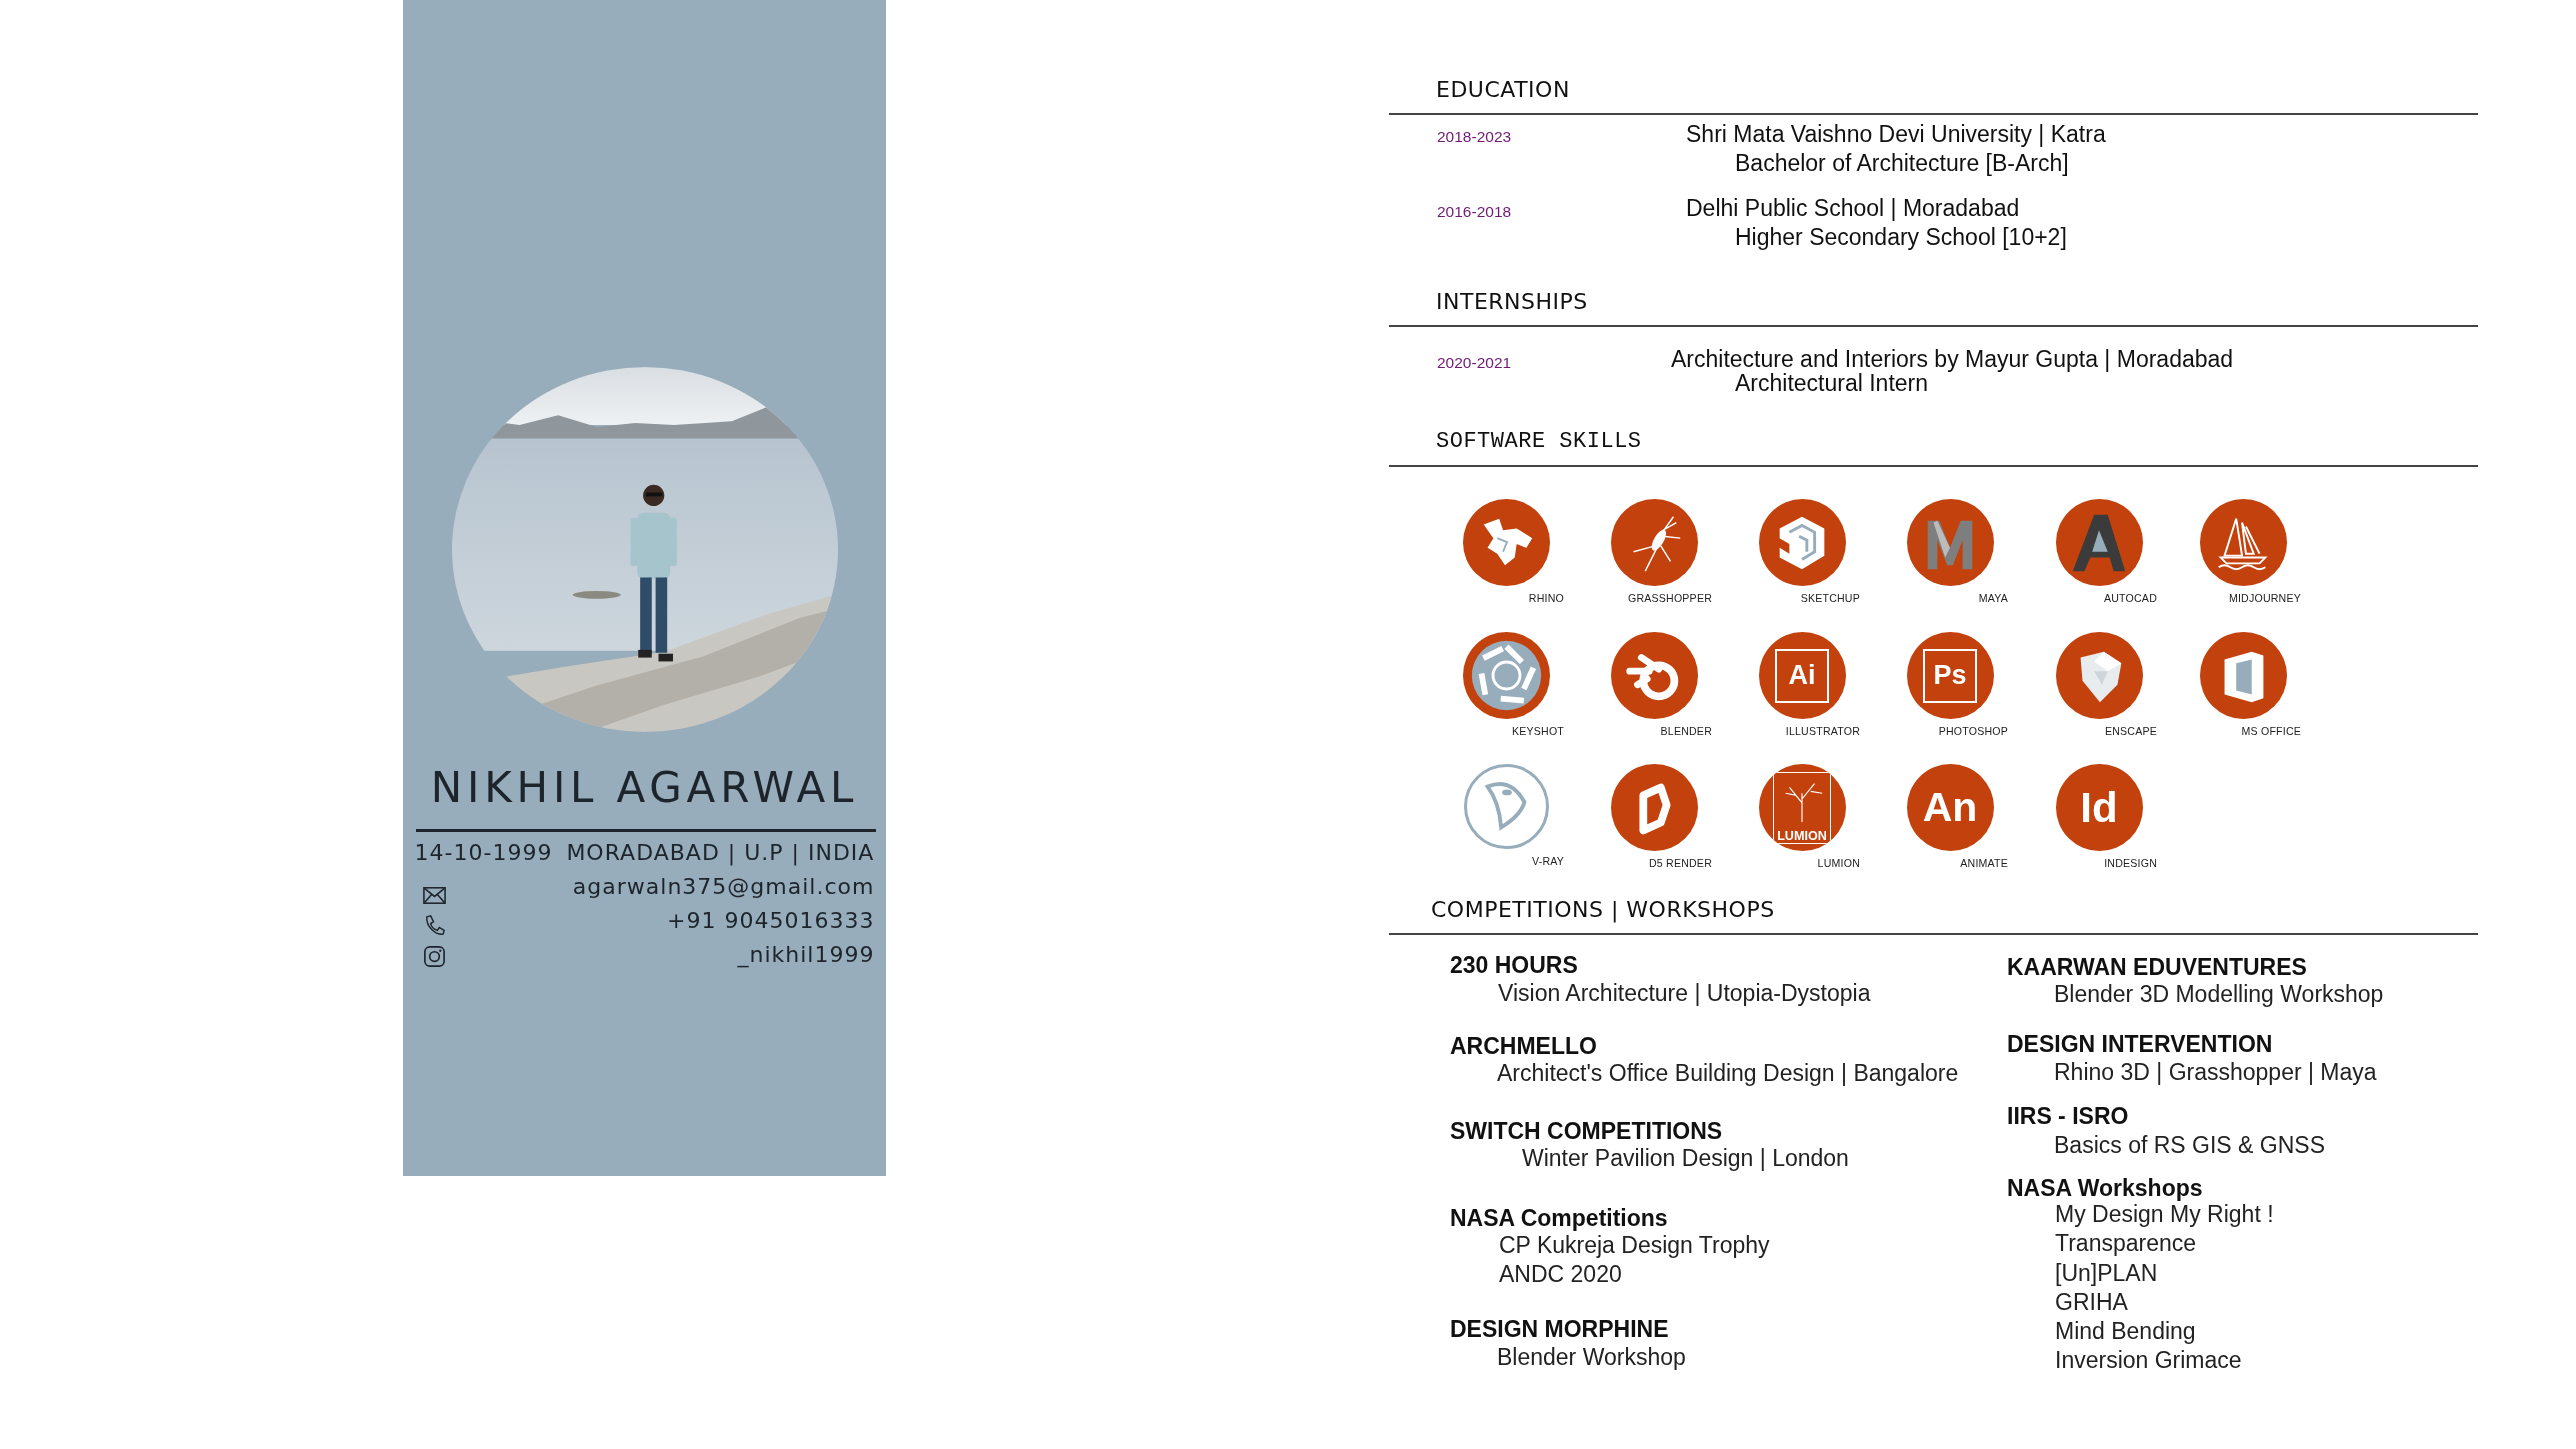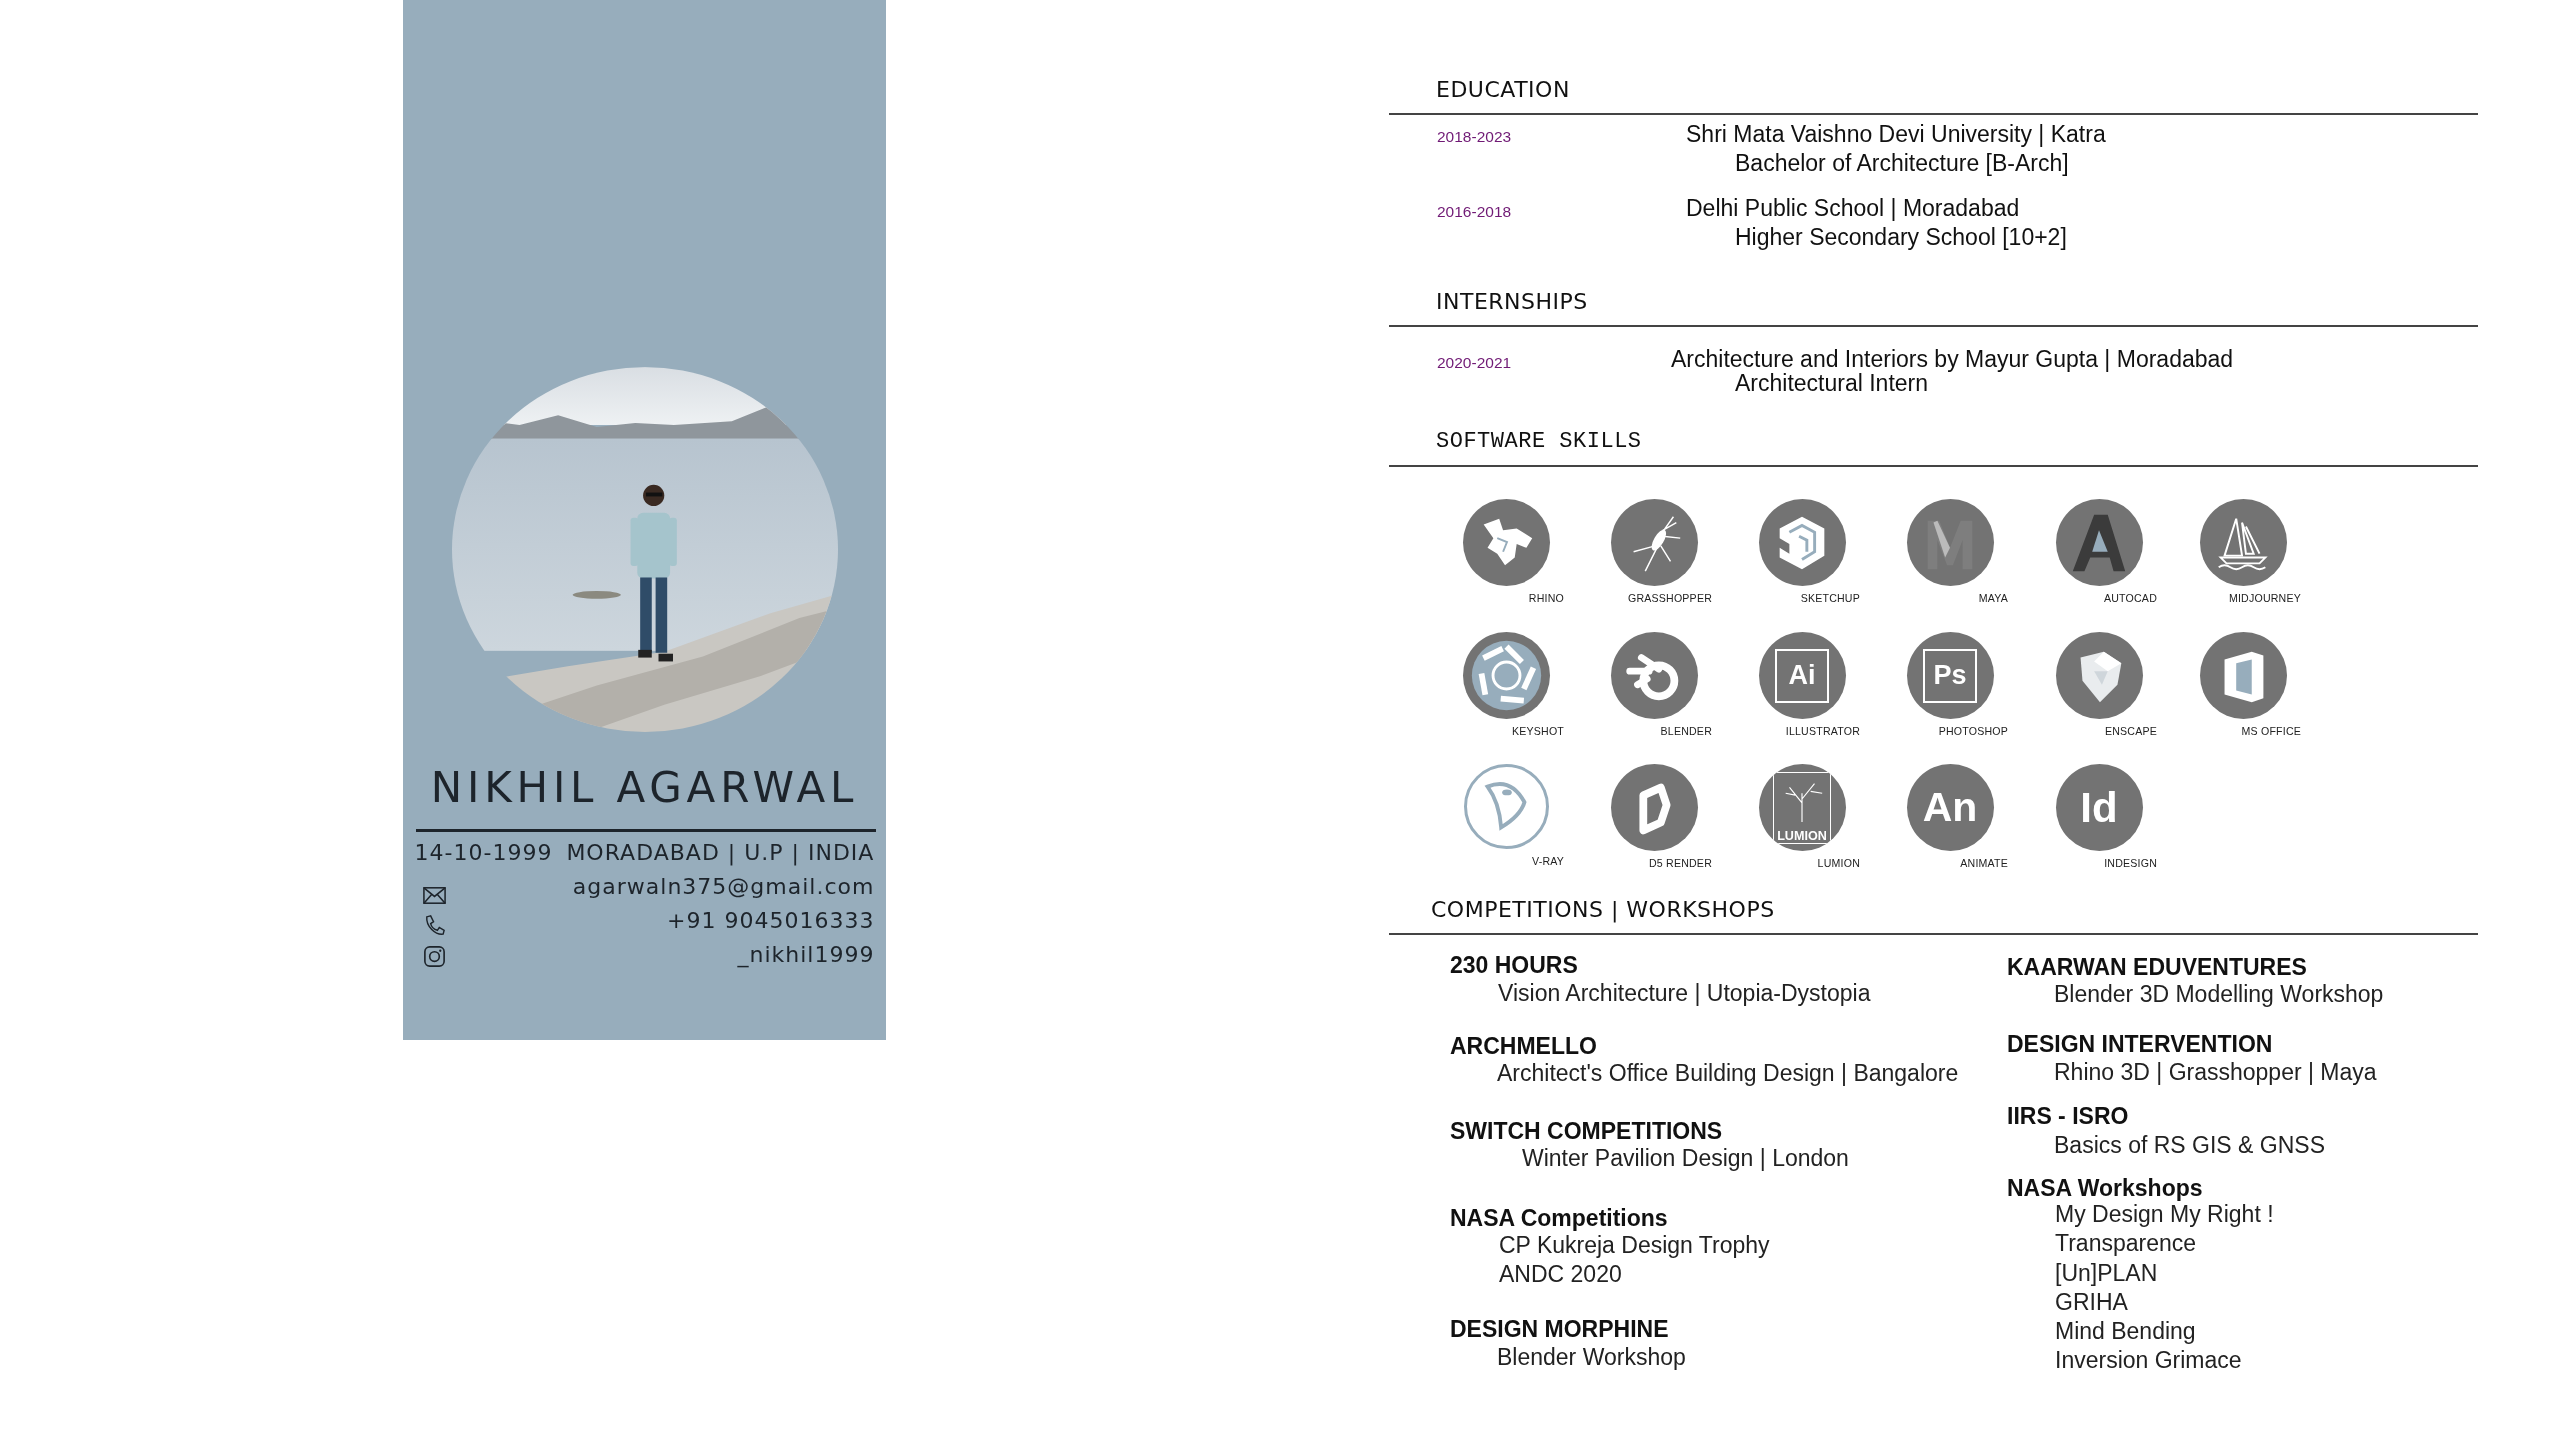--- a/index.html
+++ b/index.html
@@ -1,31 +1,31 @@
 <!DOCTYPE html>
 <html><head>
 <meta charset="utf-8">
 <style>
   html, body { margin:0; padding:0; }
   body { width:2576px; height:1450px; background:#ffffff; position:relative; overflow:hidden;
          font-family:"Liberation Sans", "DejaVu Sans", sans-serif; color:#111; }
-  .sidebar { position:absolute; left:403px; top:0; width:483px; height:1040px; background:#97adbc; }
+  .sidebar { position:absolute; left:403px; top:0; width:483px; height:1176px; background:#97adbc; }
   .photo { position:absolute; left:49px; top:367px; width:386px; height:365px; border-radius:50%; overflow:hidden; }
   .name { position:absolute; left:0; width:483px; top:763px; text-align:center; font-size:42px; letter-spacing:4.8px; color:#1d242b; font-family:"DejaVu Sans", sans-serif; font-weight:normal; }
   .name-rule { position:absolute; left:12.6px; width:460px; top:829px; height:2.9px; background:#1d242b; }
   .side-row { position:absolute; font-size:22px; color:#1d242b; letter-spacing:1px; font-family:"DejaVu Sans", sans-serif; }
   .side-right { right:11.6px; text-align:right; }
   .side-icon { position:absolute; left:19.3px; width:25px; height:25px; }
   .sec-head { position:absolute; left:1436px; font-size:22px; color:#111; letter-spacing:0.5px; font-family:"DejaVu Sans", sans-serif; }
   .sec-rule { position:absolute; left:1389px; width:1089px; height:1.9px; background:#444; }
   .date { position:absolute; left:1437px; font-size:15.5px; color:#701a75; }
   .entry-title { position:absolute; font-size:23px; color:#111; }
   .entry-sub { position:absolute; font-size:23px; color:#111; }
   .skill { position:absolute; width:116px; text-align:right; }
-  .skill .circle { width:87px; height:87px; border-radius:50%; background:#737373; margin:0 auto; display:flex; align-items:center; justify-content:center; overflow:hidden; }
+  .skill .circle { width:87px; height:87px; border-radius:50%; background:#c2410c; margin:0 auto; display:flex; align-items:center; justify-content:center; overflow:hidden; }
   .skill .lbl { font-size:10.6px; color:#222; margin-top:5.8px; letter-spacing:0.2px; }
   .comp-head { position:absolute; font-size:23px; font-weight:bold; color:#111; }
   .comp-sub { position:absolute; font-size:23px; color:#222; line-height:29.5px; }
 </style>
 </head>
 <body>
 
 <div class="sidebar">
   <div class="photo">
     <svg width="386" height="365" viewBox="0 0 400 378">

